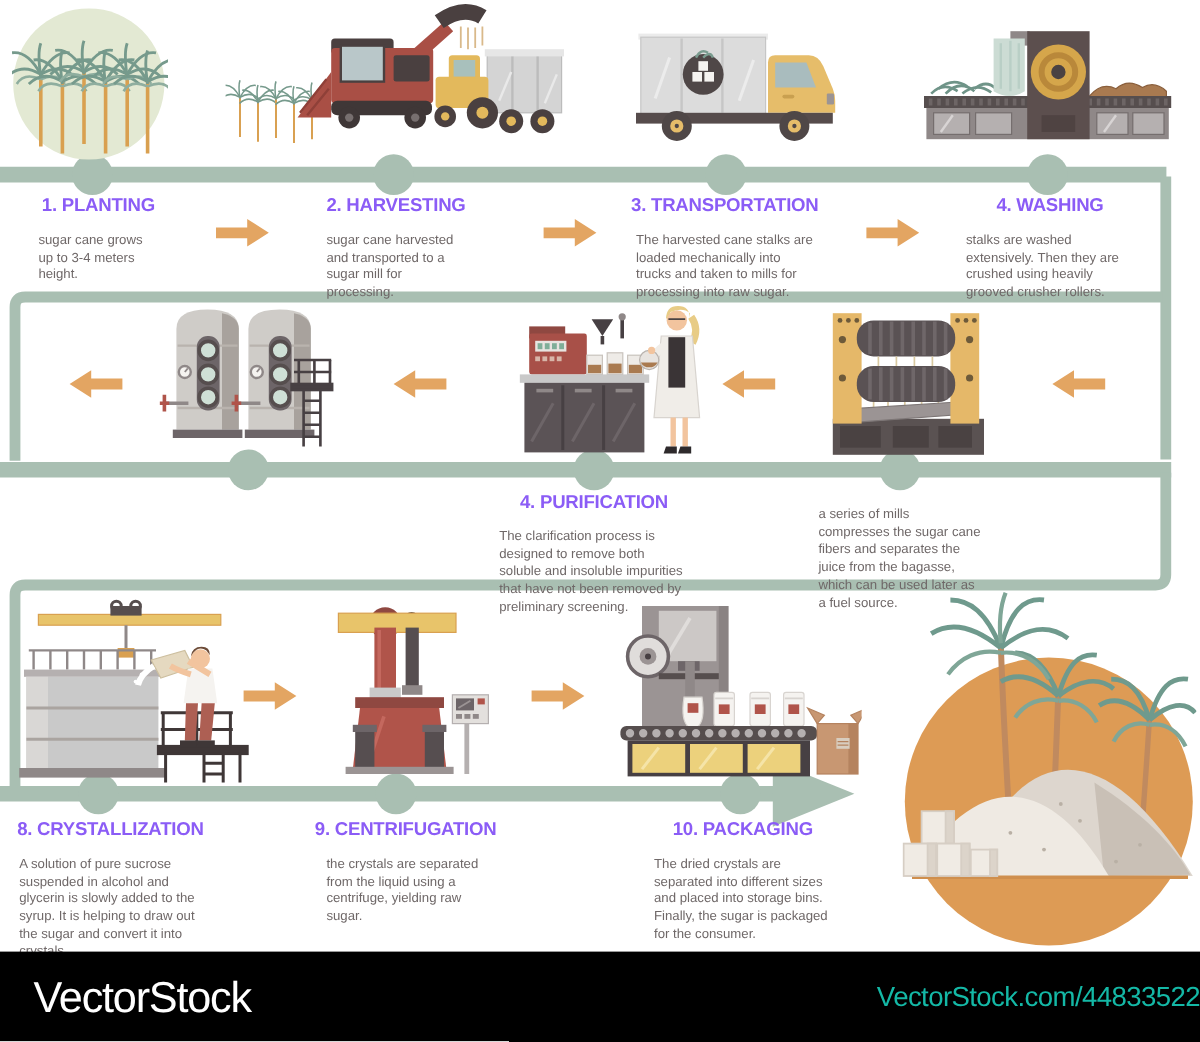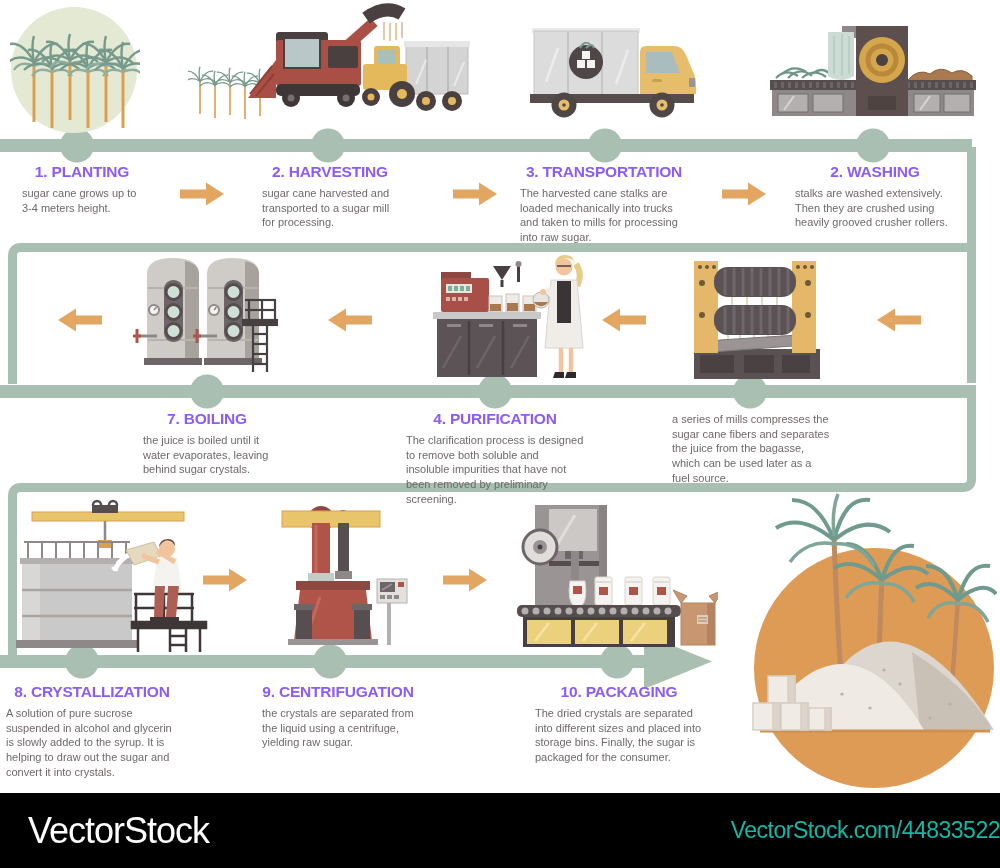--- a/index.html
+++ b/index.html
@@ -3,21 +3,21 @@
 <meta charset="utf-8">
 <style>
   html,body{margin:0;padding:0;background:#fff;}
   #canvas{position:relative;width:1000px;height:868px;background:#ffffff;overflow:hidden;
           font-family:"Liberation Sans",sans-serif;}
   .abs{position:absolute;}
   svg{display:block;}
   .step{position:absolute;}
   .step-title{margin:0 0 5px 0;font-weight:bold;font-size:15.5px;line-height:1.15;
               letter-spacing:-0.2px;color:#8b5cf6;text-align:center;}
-  .step-desc{margin:2px;font-size:11px;line-height:1.34;color:#6f6868;text-align:left;}
+  .step-desc{margin:12px;font-size:11px;line-height:1.34;color:#6f6868;text-align:left;}
   #footer{position:absolute;left:0;top:793px;width:1000px;height:75px;background:#000;
           display:flex;align-items:center;justify-content:space-between;}
   #footer .brand{color:#fff;font-size:36px;letter-spacing:-1px;margin-left:28px;text-align:right;}
   #footer .wm{color:#14b8a6;font-size:23px;letter-spacing:-0.5px;}
 </style>
 </head>
 <body>
 
 <div id="canvas">
 
@@ -580,28 +580,24 @@
   </div>
   <div class="step" style="left:260px;top:163px;width:140px">
     <h3 class="step-title">2. HARVESTING</h3>
     <p class="step-desc">sugar cane harvested and transported to a sugar mill for processing.</p>
   </div>
   <div class="step" style="left:518px;top:163px;width:172px">
     <h3 class="step-title">3. TRANSPORTATION</h3>
     <p class="step-desc">The harvested cane stalks are loaded mechanically into trucks and taken to mills for processing into raw sugar.</p>
   </div>
   <div class="step" style="left:793px;top:163px;width:164px">
-    <h3 class="step-title">2. WASHING</h3>
+    <h3 class="step-title">4. WASHING</h3>
     <p class="step-desc">stalks are washed extensively. Then they are crushed using heavily grooved crusher rollers.</p>
   </div>
 
-  <div class="step" style="left:141px;top:410px;width:132px">
-    <h3 class="step-title">7. BOILING</h3>
-    <p class="step-desc">the juice is boiled until it water evaporates, leaving behind sugar crystals.</p>
-  </div>
   <div class="step" style="left:404px;top:410px;width:182px">
     <h3 class="step-title">4. PURIFICATION</h3>
     <p class="step-desc">The clarification process is designed to remove both soluble and insoluble impurities that have not been removed by preliminary screening.</p>
   </div>
   <div class="step" style="left:670px;top:410px;width:162px">
     <p class="step-desc">a series of mills compresses the sugar cane fibers and separates the juice from the bagasse, which can be used later as a fuel source.</p>
   </div>
 
   <div class="step" style="left:4px;top:683px;width:176px">
     <h3 class="step-title">8. CRYSTALLIZATION</h3>

